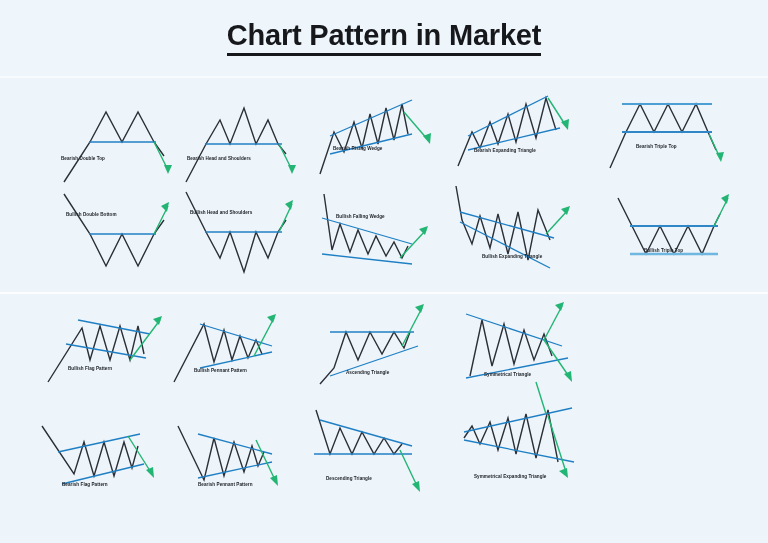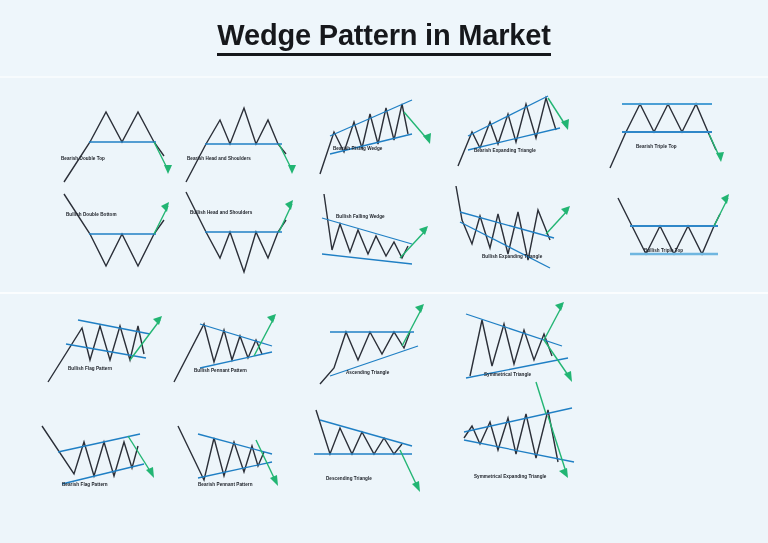--- a/index.html
+++ b/index.html
@@ -74,21 +74,21 @@
     font-family: "Liberation Sans", sans-serif;
     letter-spacing: 0.05px;
   }
 </style>
 </head>
 <body>
 
 <div class="poster">
 
   <div class="header">
-    <div class="poster-title">Wedge Pattern in Market</div>
+    <div class="poster-title">Chart Pattern in Market</div>
   </div>
   <div class="rule"></div>
 
   <div class="band band-a">
 
     <div class="cell" style="left:44px; top:16px;">
       <svg width="130" height="90" viewBox="0 0 130 90">
         <polyline points="20,88 46,48 62,18 78,48 94,18 110,48 120,62" fill="none" stroke="#2b2f38" stroke-width="1.4"></polyline>
         <line x1="45" y1="48" x2="112" y2="48" stroke="#1f7fc4" stroke-width="1.6"></line>
         <line x1="110" y1="48" x2="124" y2="76" stroke="#22b573" stroke-width="1.4"></line>

